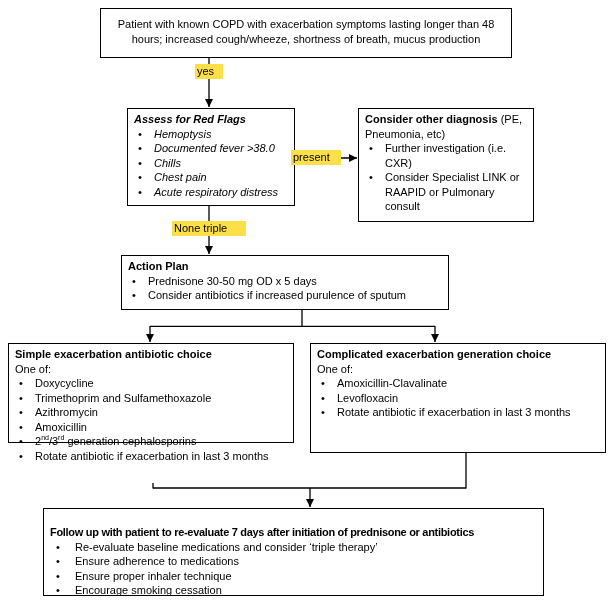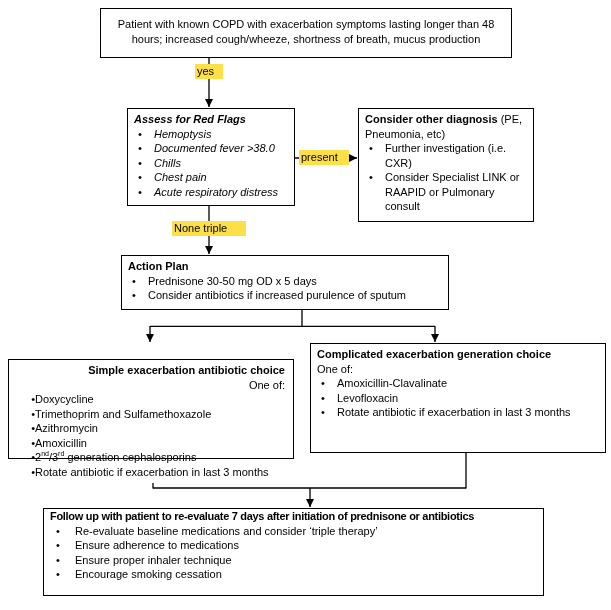--- a/index.html
+++ b/index.html
@@ -24,27 +24,27 @@
   .edge-label {
     position: absolute; background: #fde047; 
     padding: 0 2px; white-space: nowrap;
   }
   sup { font-size: 7px; line-height: 0; vertical-align: super; }
 
   #top-box        { left: 100px; top: 8px;   width: 412px; height: 50px; text-align: center; padding-top: 8px; padding-left: 10px; padding-right: 10px; }
   #redflags-box   { left: 127px; top: 108px; width: 168px; height: 98px; font-style: italic; }
   #consider-box   { left: 358px; top: 108px;  width: 176px; height: 114px; }
   #action-box     { left: 121px; top: 255px; width: 328px; height: 55px; }
-  #simple-box     { left: 8px;   top: 359px; width: 286px; height: 100px; padding-right: 8px; text-align: right; }
+  #simple-box     { left: 8px;   top: 343px; width: 286px; height: 100px; padding-right: 8px; }
   #complicated-box{ left: 310px; top: 343px; width: 296px; height: 110px; }
-  #followup-box   { left: 43px;  top: 508px; width: 501px; height: 88px; padding-top: 0; }
+  #followup-box   { left: 43px;  top: 508px; width: 501px; height: 88px; padding-top: 16px; }
   #followup-box .title { letter-spacing: -0.3px; }
 
   #yes-label          { left: 195px; top: 64px;  width: 28px; }
-  #present-label      { left: 299px; top: 150px; width: 50px; }
+  #present-label      { left: 291px; top: 150px; width: 50px; }
   #none-present-label { left: 172px; top: 221px; width: 74px; }
 </style>
 </head>
 <body>
 
 <div class="canvas">
 
   <svg class="connectors" viewBox="0 0 611 610" xmlns="http://www.w3.org/2000/svg">
     <defs>
       <marker id="arrow" markerUnits="userSpaceOnUse" markerWidth="9" markerHeight="10" refX="8" refY="4" orient="auto">

